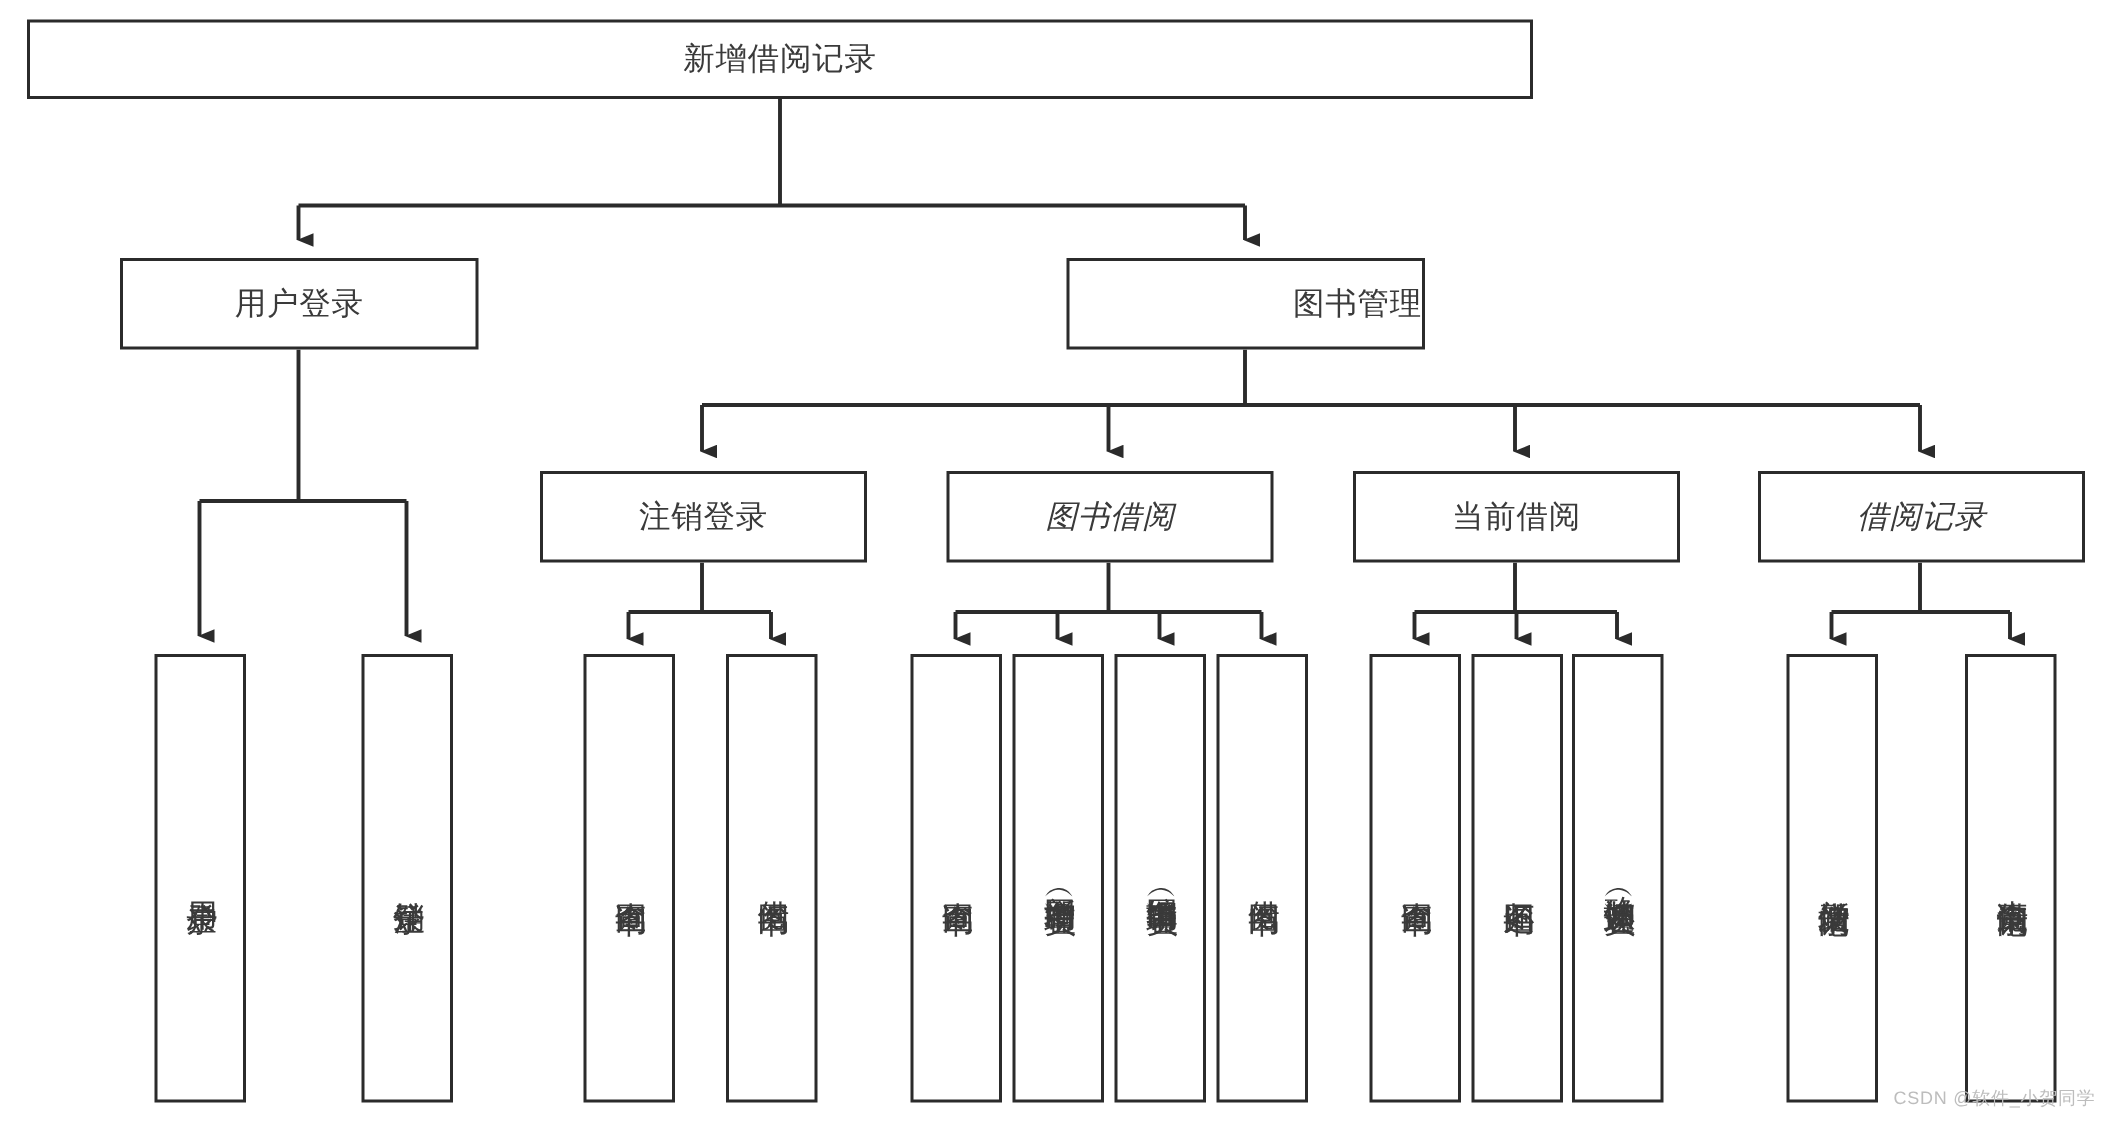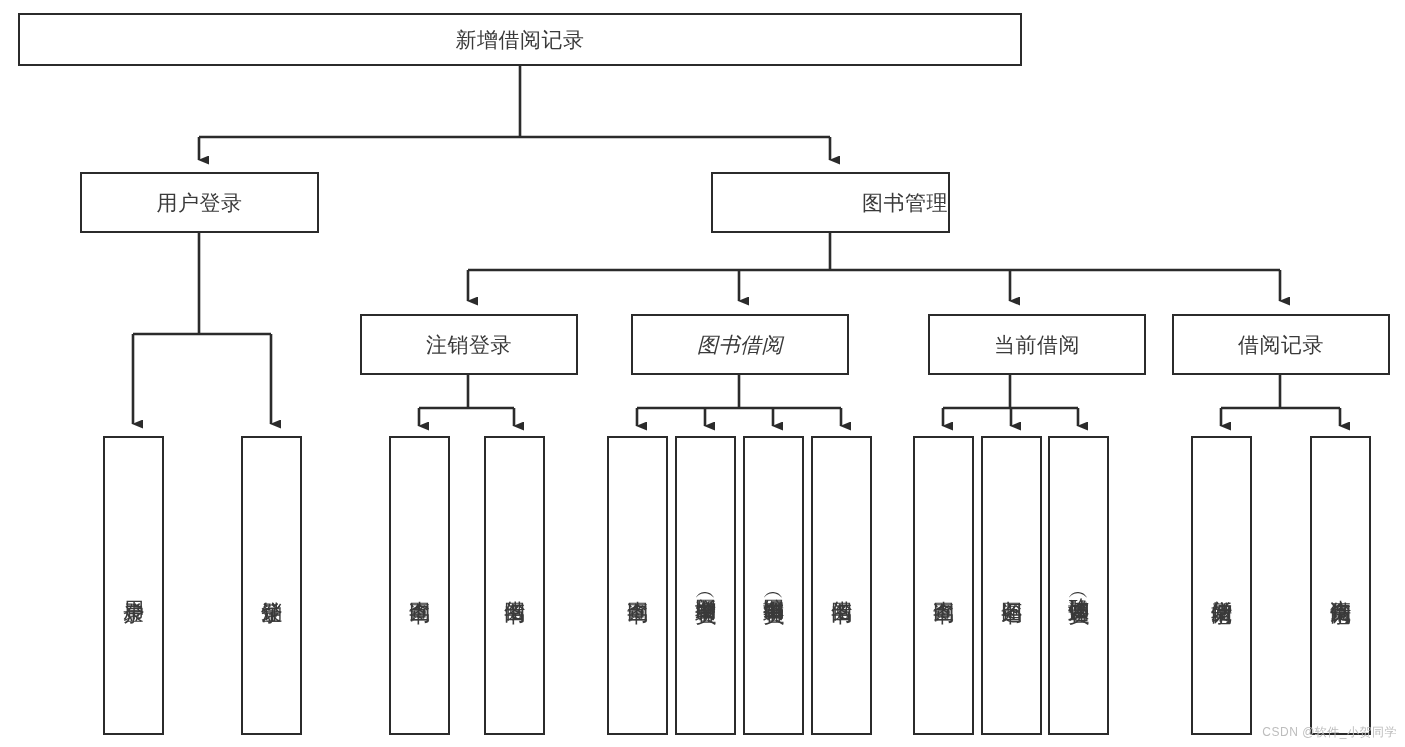--- a/index.html
+++ b/index.html
@@ -144,25 +144,25 @@
   </div>
 
   <div class="node horiz" style="left:360px; top:314px; width:218px; height:61px;">
     <span class="node-label">注销登录</span>
   </div>
 
   <div class="node horiz" style="left:631px; top:314px; width:218px; height:61px;font-style:italic;">
     <span class="node-label">图书借阅</span>
   </div>
 
-  <div class="node horiz" style="left:902px; top:314px; width:218px; height:61px;margin-left:26px;">
+  <div class="node horiz" style="left:902px; top:314px; width:218px; height:61px;">
     <span class="node-label">当前借阅</span>
   </div>
 
-  <div class="node horiz" style="left:1172px; top:314px; width:218px; height:61px;">
+  <div class="node horiz" style="left:1172px; top:314px; width:218px; height:61px;font-style:italic;">
     <span class="node-label">借阅记录</span>
   </div>
 
   <div class="node vert" style="left:103px; top:436px; width:61px; height:299px;">
     <span class="node-label">用户登录</span>
   </div>
 
   <div class="node vert" style="left:241px; top:436px; width:61px; height:299px;">
     <span class="node-label">注销登录</span>
   </div>

